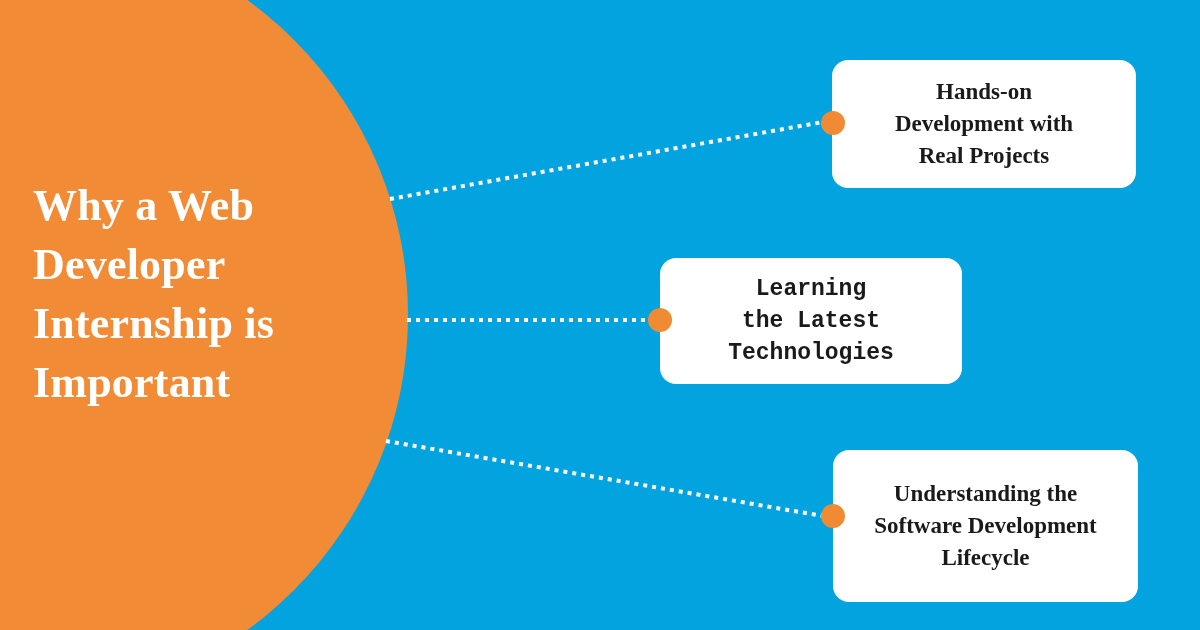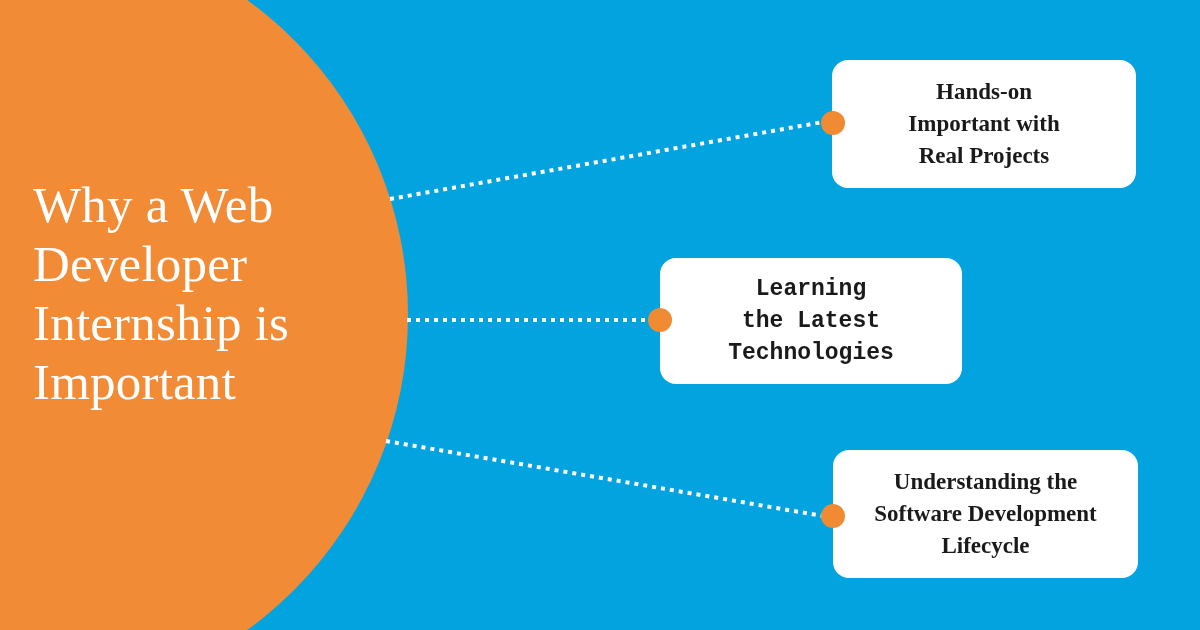--- a/index.html
+++ b/index.html
@@ -32,23 +32,23 @@
     background: #f28b35;
   }
 
   
   #headline {
     position: absolute;
     left: 33px;
     top: 176px;
     width: 340px;
     color: #ffffff;
-    font-size: 51px;
+    font-size: 44px;
     line-height: 59px;
-    font-weight: normal;
+    font-weight: bold;
     letter-spacing: 0.2px;
     white-space: pre-line;
   }
 
   
   #connectors {
     position: absolute;
     left: 0;
     top: 0;
     width: 1200px;
@@ -77,21 +77,21 @@
     color: #1a1a1a;
     font-size: 23px;
     line-height: 32px;
     font-weight: bold;
     text-align: center;
     white-space: pre-line;
   }
 
   #card-1 { left: 832px; top: 60px;  width: 304px; height: 128px; }
   #card-2 { left: 660px; top: 258px; width: 302px; height: 126px; font-family: Liberation Mono, monospace; }
-  #card-3 { left: 833px; top: 450px; width: 305px; height: 128px; }
+  #card-3 { left: 833px; top: 450px; width: 305px; height: 152px; }
 
   
   .card-dot {
     position: absolute;
     width: 24px;
     height: 24px;
     border-radius: 50%;
     background: #f08a33;
   }
   #dot-1 { left: 821px; top: 111px; }
@@ -108,21 +108,21 @@
   <div id="headline">Why a Web Developer Internship is Important</div>
 
   <svg id="connectors" viewBox="0 0 1200 630" xmlns="http://www.w3.org/2000/svg">
     <line class="connector-line" x1="390" y1="199" x2="823" y2="122"></line>
     <line class="connector-line" x1="407" y1="320" x2="651" y2="320"></line>
     <line class="connector-line" x1="386" y1="441" x2="823" y2="516"></line>
   </svg>
 
   <div class="card" id="card-1">
     <div class="card-label">Hands-on
-Important with
+Development with
 Real Projects</div>
   </div>
 
   <div class="card" id="card-2">
     <div class="card-label">Learning
 the Latest
 Technologies</div>
   </div>
 
   <div class="card" id="card-3">

